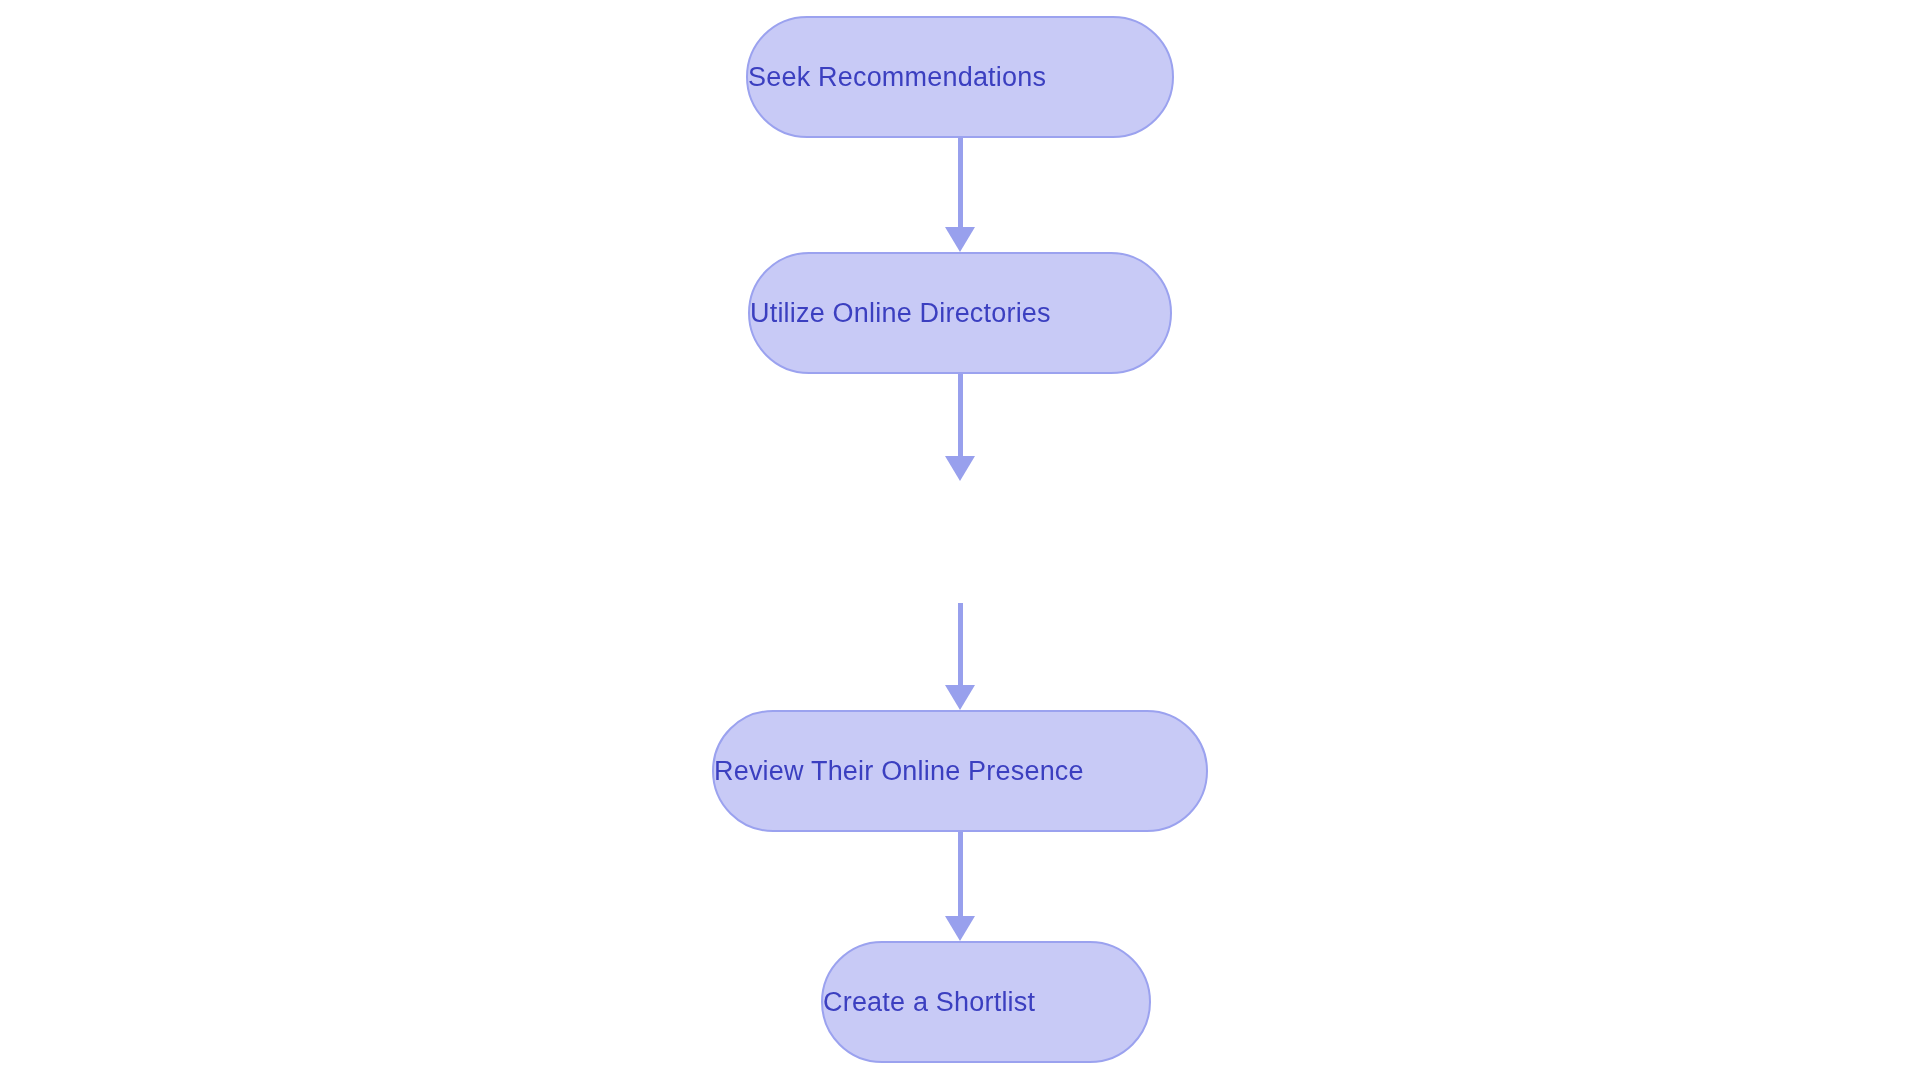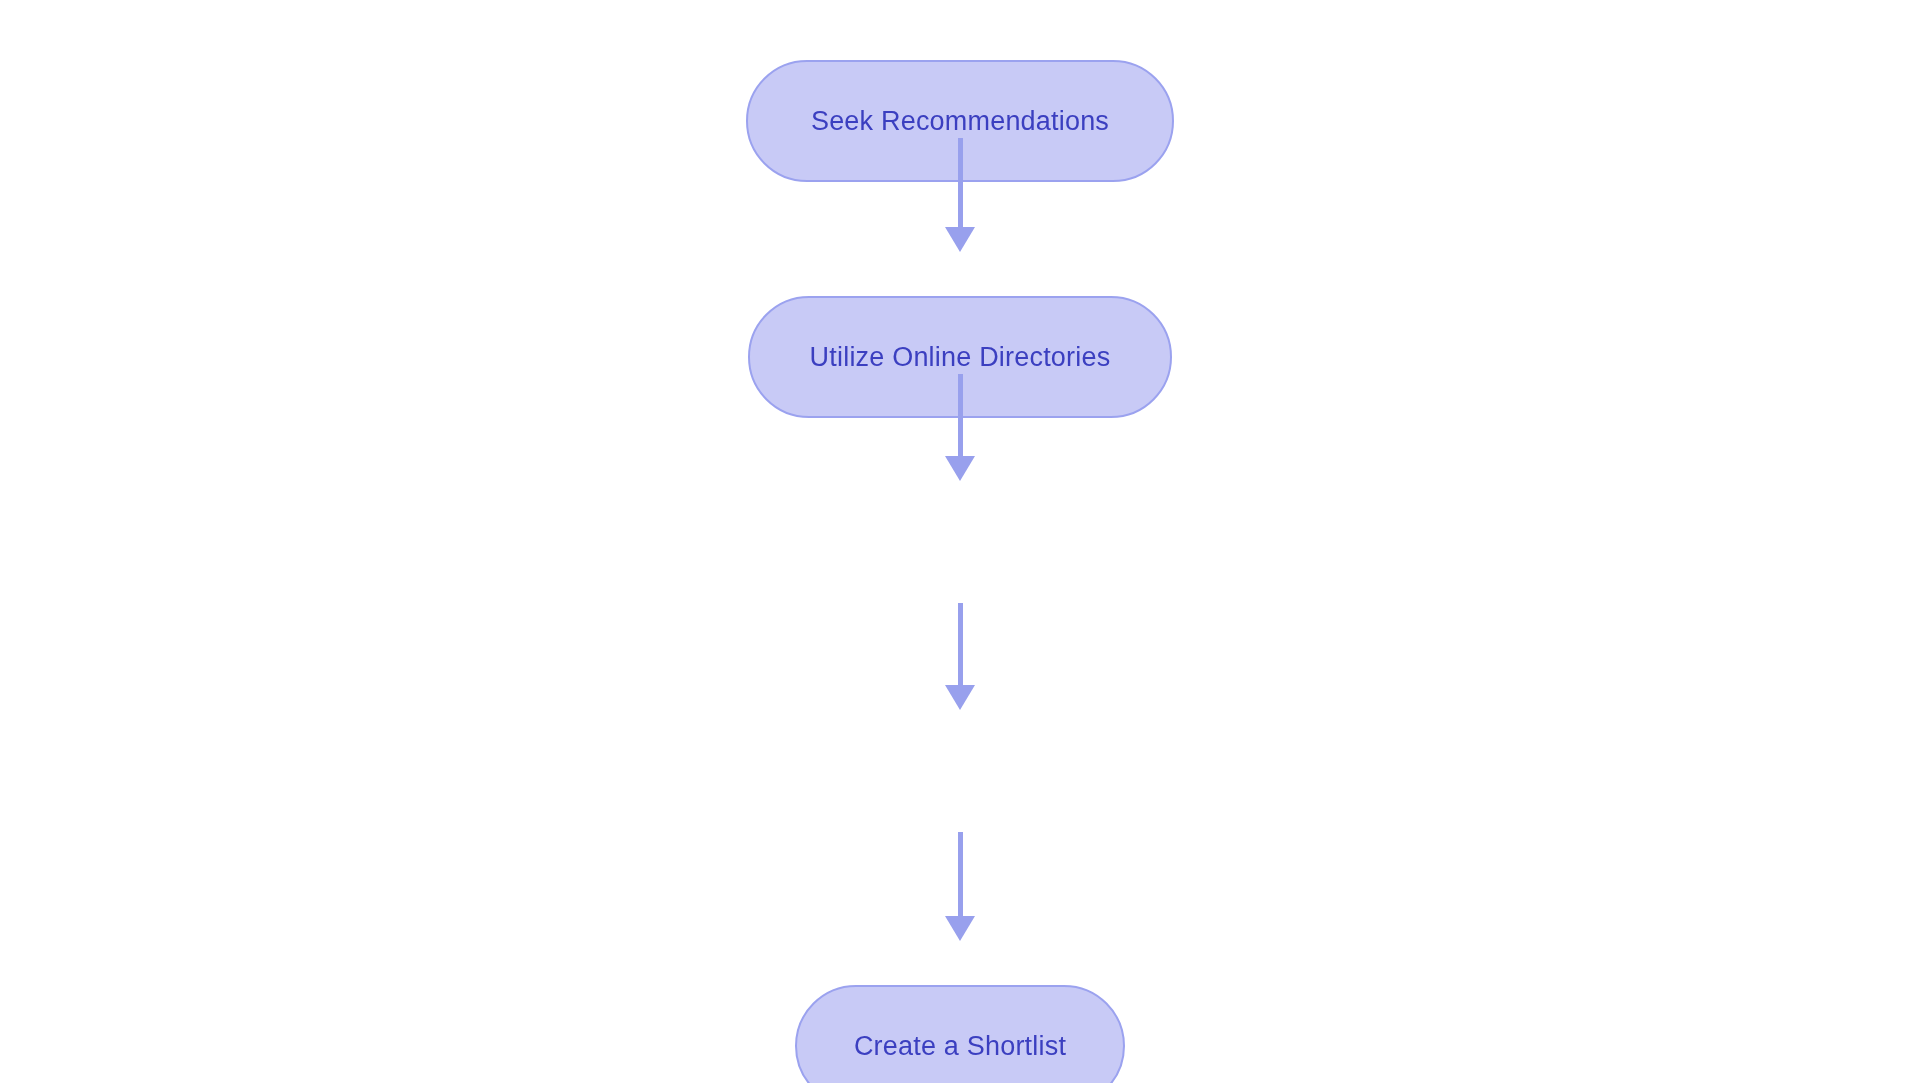--- a/index.html
+++ b/index.html
@@ -17,22 +17,21 @@
   }
   .node {
     position: absolute;
     height: 122px;
     background: #c8caf6;
     border: 2px solid #9ba2ef;
     border-radius: 61px;
     box-sizing: border-box;
     display: flex;
     align-items: center;
-    justify-content: center;
-    margin-top: 44px;
+    justify-content: flex-start;
   }
   .node-label {
     color: #3b3fc0;
     font-size: 27px;
     font-weight: 500;
     letter-spacing: 0.2px;
     white-space: nowrap;
   }
   .connector {
     position: absolute;
@@ -77,23 +76,26 @@
     <div class="stem"></div>
     <div class="head"></div>
   </div>
 
 
   <div class="connector" style="top:603px; height:107px;">
     <div class="stem"></div>
     <div class="head"></div>
   </div>
 
+  <div class="node" style="top:710px; left:712px; width:496px;">
+    <span class="node-label">Review Their Online Presence</span>
+  </div>
 
   <div class="connector" style="top:832px; height:109px;">
     <div class="stem"></div>
     <div class="head"></div>
   </div>
 
-  <div class="node" style="top:941px; left:795px; width:330px;">
+  <div class="node" style="top:941px; left:821px; width:330px;">
     <span class="node-label">Create a Shortlist</span>
   </div>
 
 </div>
 
 </body></html>

